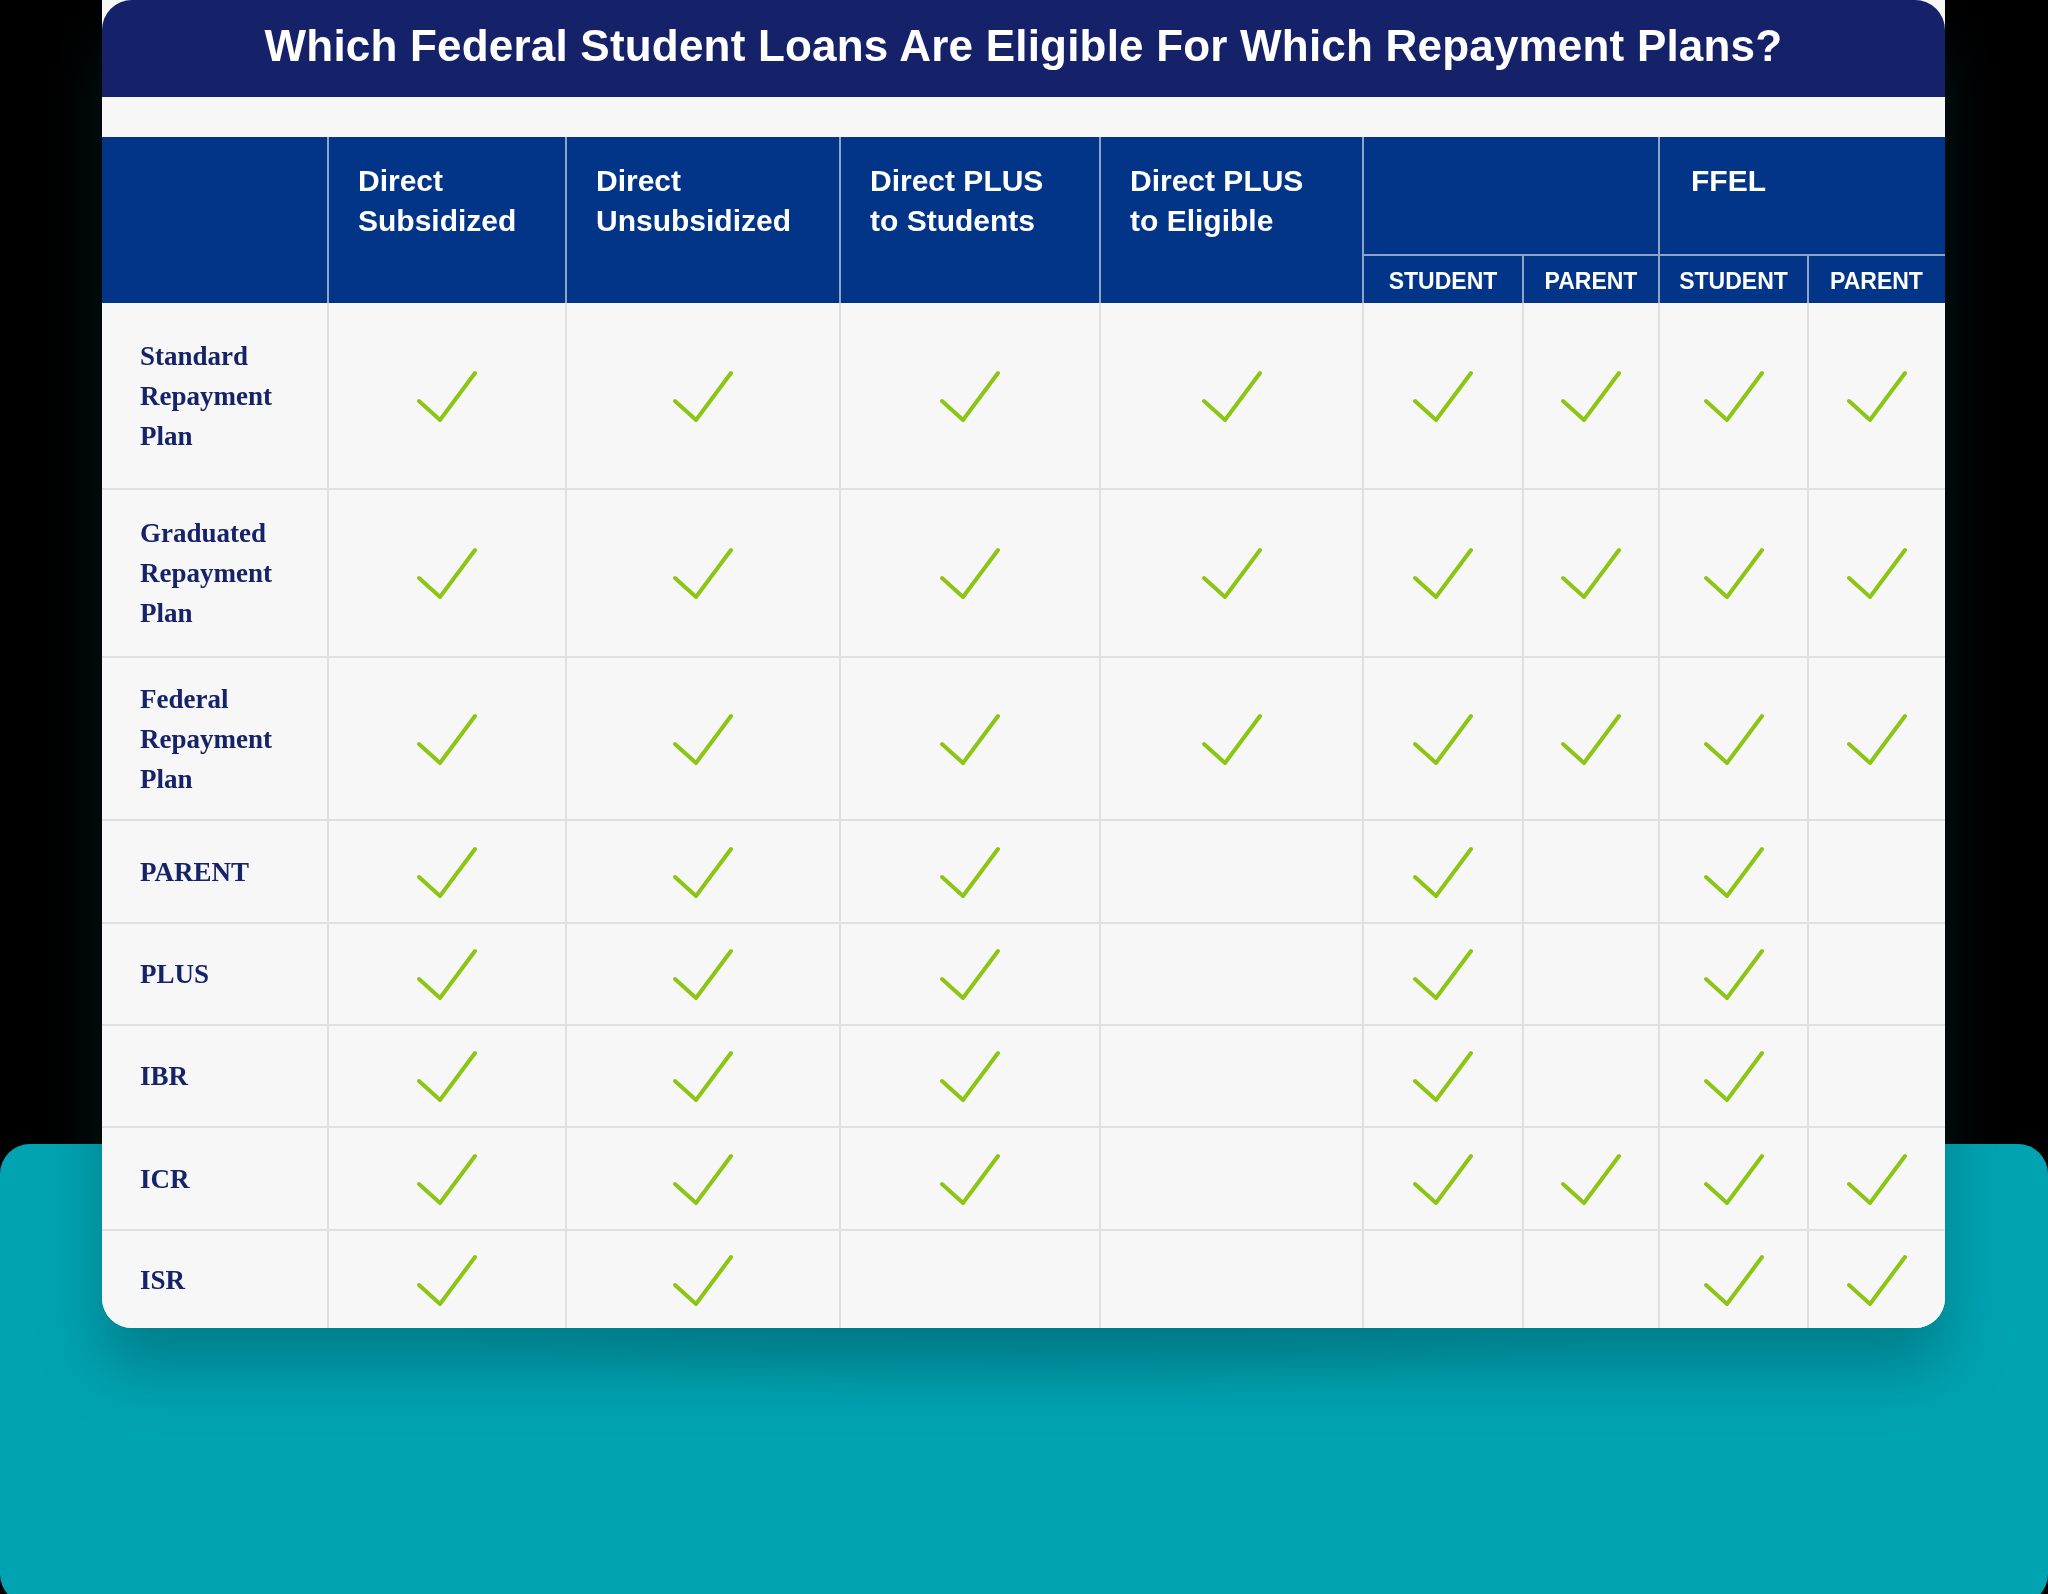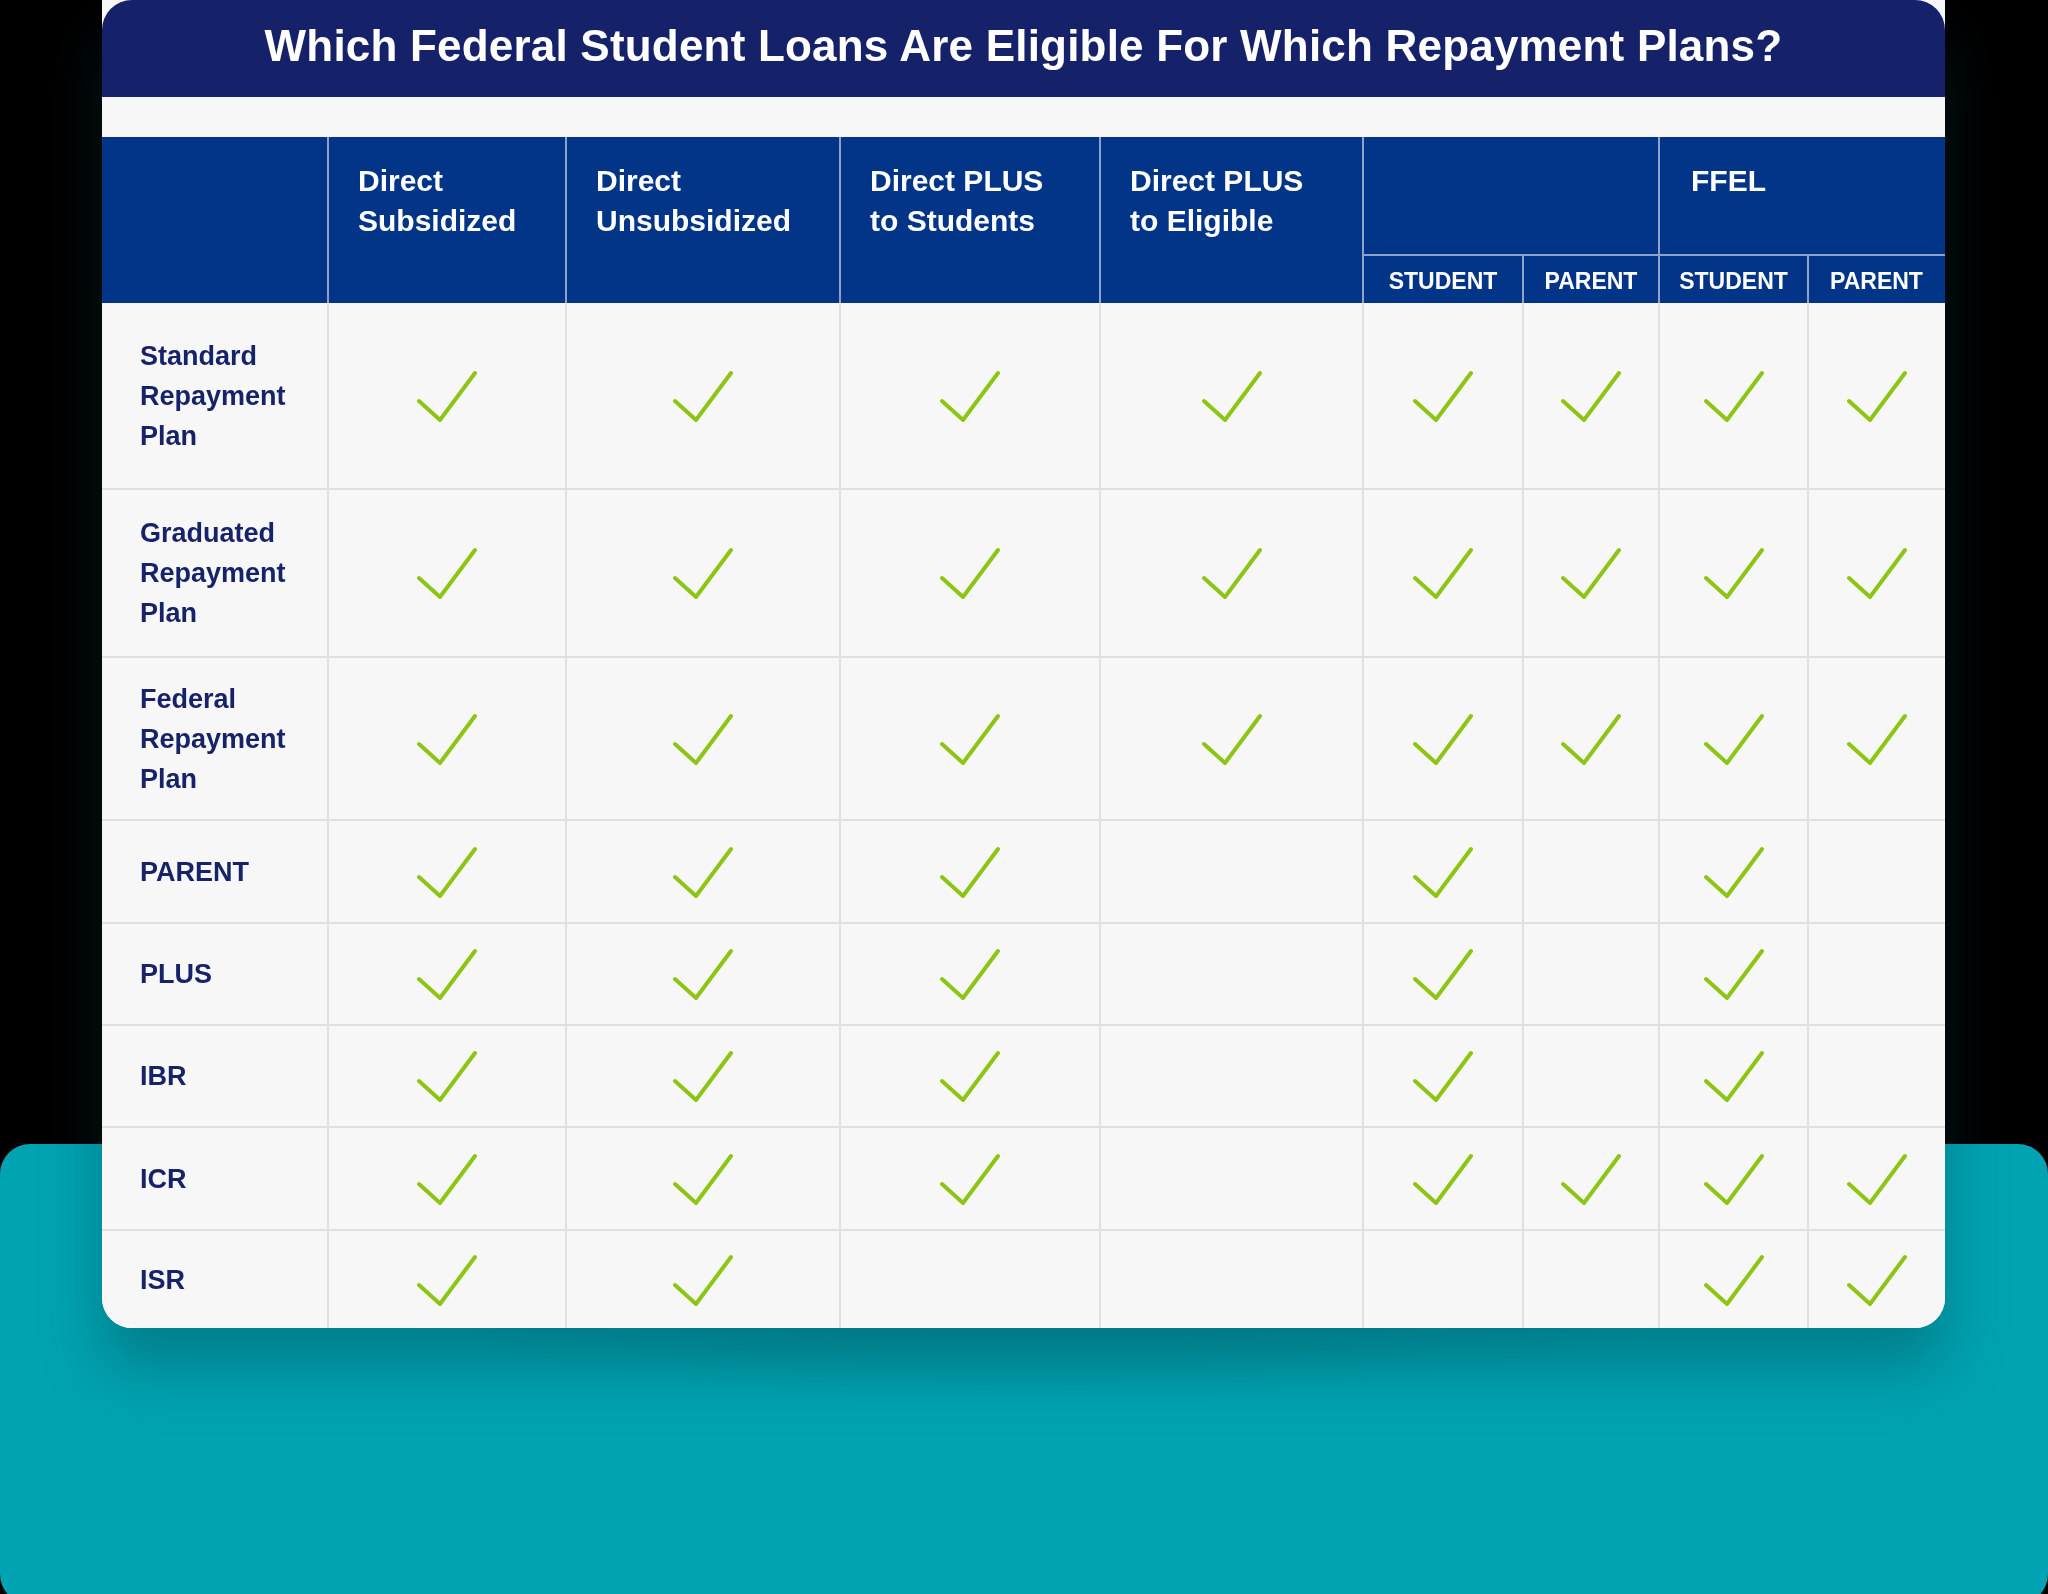--- a/index.html
+++ b/index.html
@@ -43,21 +43,21 @@
     font-size:23px; font-weight:bold; text-align:center;
   }
   .body {
     position:absolute; left:0; top:303px; width:100%; height:1025px; background:#f7f7f7;
   }
   .row { position:absolute; left:0; width:100%; border-top:2px solid #e0e0e0; box-sizing:border-box; }
   .row:first-child { border-top:none; }
   .vline-b { position:absolute; top:0; bottom:0; width:2px; background:#e0e0e0; }
   .row-label {
     position:absolute; left:38px; color:#172369; font-size:27px; font-weight:bold; line-height:40px;
-    top:50%; transform:translateY(-50%);
+    top:50%; transform:translateY(-50%);font-family:Liberation Serif, serif;
   }
   .cell {
     position:absolute; top:0; bottom:0; display:flex; align-items:center; justify-content:center;
   }
   .check { width:62px; height:52px; }
 </style>
 </head>
 <body>
 
 <div class="teal-panel"></div>

